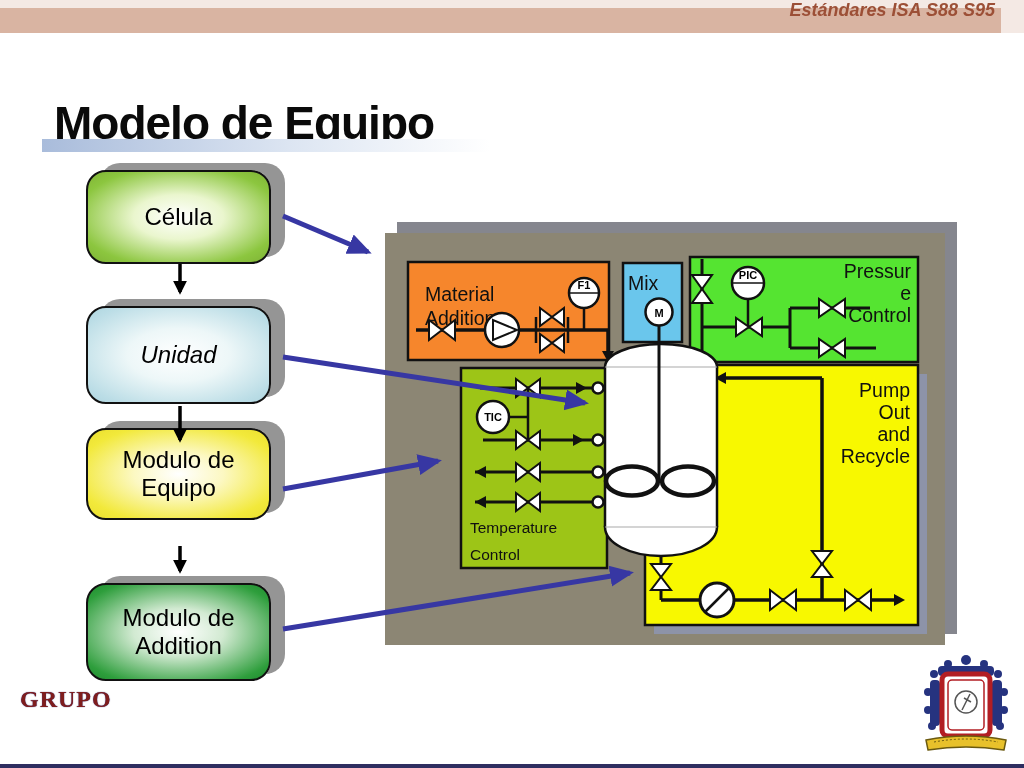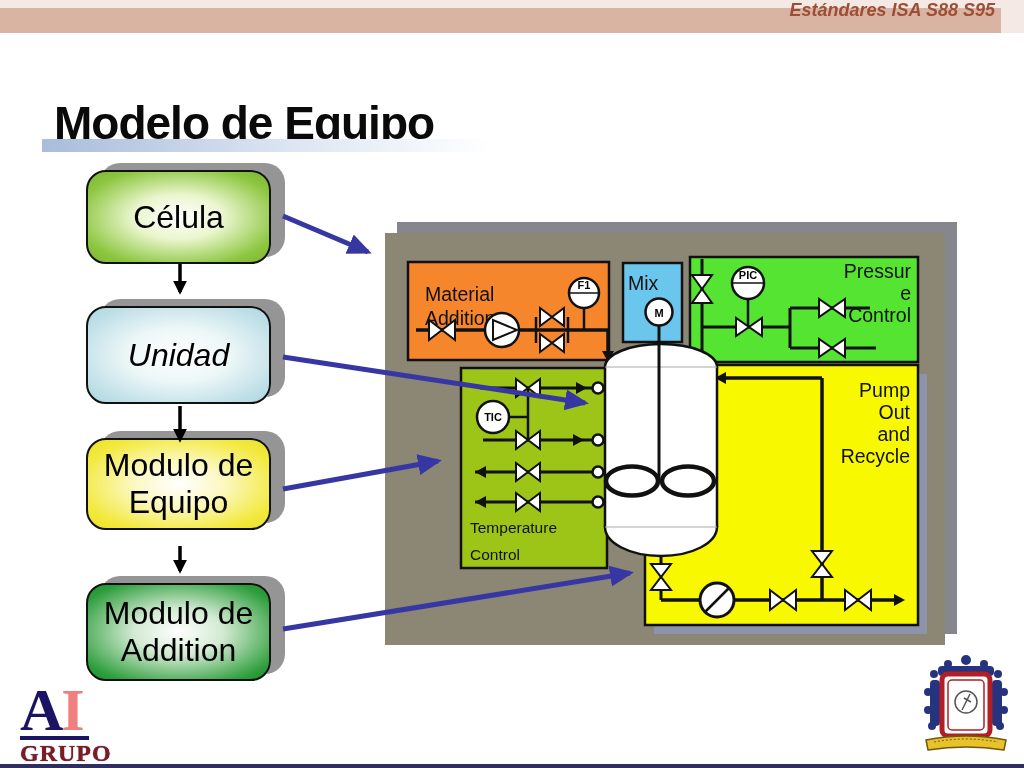--- a/index.html
+++ b/index.html
@@ -13,24 +13,24 @@
   #band-tan-right{left:1001px;top:15;width:23px;height:33px;background:#F4E9E4;}
   #header-standard{left:0;top:18;width:995px;text-align:right;font-size:18px;font-weight:bold;font-style:italic;color:#9C4F36;}
 
   
   #page-title{left:38px;top:80px;font-size:46px;font-weight:800;color:#0a0a0a;letter-spacing:-1px;}
   #title-underline{left:42px;top:139px;width:448px;height:13px;background:linear-gradient(to right,#A9BCDB 0%,#DCE5F2 55%,#FFFFFF 100%);}
 
   
   .flowbox{width:181px;border:2.5px solid #111;border-radius:20px;box-shadow:14px -7px 0 0 #959595;
            display:flex;align-items:center;justify-content:center;text-align:center;
-           font-size:32px;color:#000;line-height:1.15;}
+           font-size:24px;color:#000;line-height:1.15;}
   #box-celula {left:86px;top:170px;height:90px;background:radial-gradient(ellipse at 50% 50%,#FFFFFF 0%,#EAF6CE 35%,#8CC63F 80%,#7FB335 100%);}
   #box-unidad {left:86px;top:306px;height:94px;background:radial-gradient(ellipse at 50% 50%,#FFFFFF 0%,#EDF7F8 40%,#BBDDE6 85%,#AFD6E0 100%);font-style:italic;}
-  #box-equipo {left:86px;top:438px;height:88px;background:radial-gradient(ellipse at 50% 50%,#FFFFFF 0%,#FCF8C2 35%,#F2E93B 80%,#EBDF2E 100%);text-align:center;}
+  #box-equipo {left:86px;top:428px;height:88px;background:radial-gradient(ellipse at 50% 50%,#FFFFFF 0%,#FCF8C2 35%,#F2E93B 80%,#EBDF2E 100%);text-align:center;}
   #box-control{left:86px;top:583px;height:94px;background:radial-gradient(ellipse at 50% 50%,#FFFFFF 0%,#D2EAD2 35%,#2E9E3C 85%,#1F8C2F 100%);}
   .flowbox .lbl{padding:0 4px;max-width:172px;}
 
   svg text{font-family:"Liberation Sans",sans-serif;}
   .boxlabel{font-size:19.5px;fill:#111;}
   .smlabel{font-size:15.5px;fill:#111;}
   .instr{font-size:11px;font-weight:bold;fill:#000;text-anchor:middle;}
 
   
   #logo{left:20px;top:686px;width:110px;}
@@ -231,21 +231,20 @@
   <line x1="180" y1="264" x2="180" y2="292" stroke="#000" stroke-width="3.5" marker-end="url(#mblack)"></line>
   <line x1="180" y1="406" x2="180" y2="440" stroke="#000" stroke-width="3.5" marker-end="url(#mblack)"></line>
   <line x1="180" y1="546" x2="180" y2="571" stroke="#000" stroke-width="3.5" marker-end="url(#mblack)"></line>
   <line x1="283" y1="216" x2="368" y2="252" stroke="#3737A3" stroke-width="5" marker-end="url(#mblue)"></line>
   <line x1="283" y1="357" x2="585" y2="403" stroke="#3737A3" stroke-width="5" marker-end="url(#mblue)"></line>
   <line x1="283" y1="489" x2="438" y2="461" stroke="#3737A3" stroke-width="5" marker-end="url(#mblue)"></line>
   <line x1="283" y1="629" x2="630" y2="573" stroke="#3737A3" stroke-width="5" marker-end="url(#mblue)"></line>
 </svg>
 
 <div class="abs" id="logo">
-  <div id="logo-ai"><span id="logo-a">A</span><span id="logo-i">I</span></div>
   <div id="logo-grupo">GRUPO</div>
 </div>
 
 <svg class="abs" style="left:918px;top:652px;" width="96" height="110" viewBox="0 0 96 110">
   <g fill="#26337F">
     <circle cx="48" cy="8" r="5"></circle>
     <circle cx="30" cy="12" r="4"></circle>
       <circle cx="66" cy="12" r="4"></circle>
     <circle cx="16" cy="22" r="4"></circle>
       <circle cx="80" cy="22" r="4"></circle>

